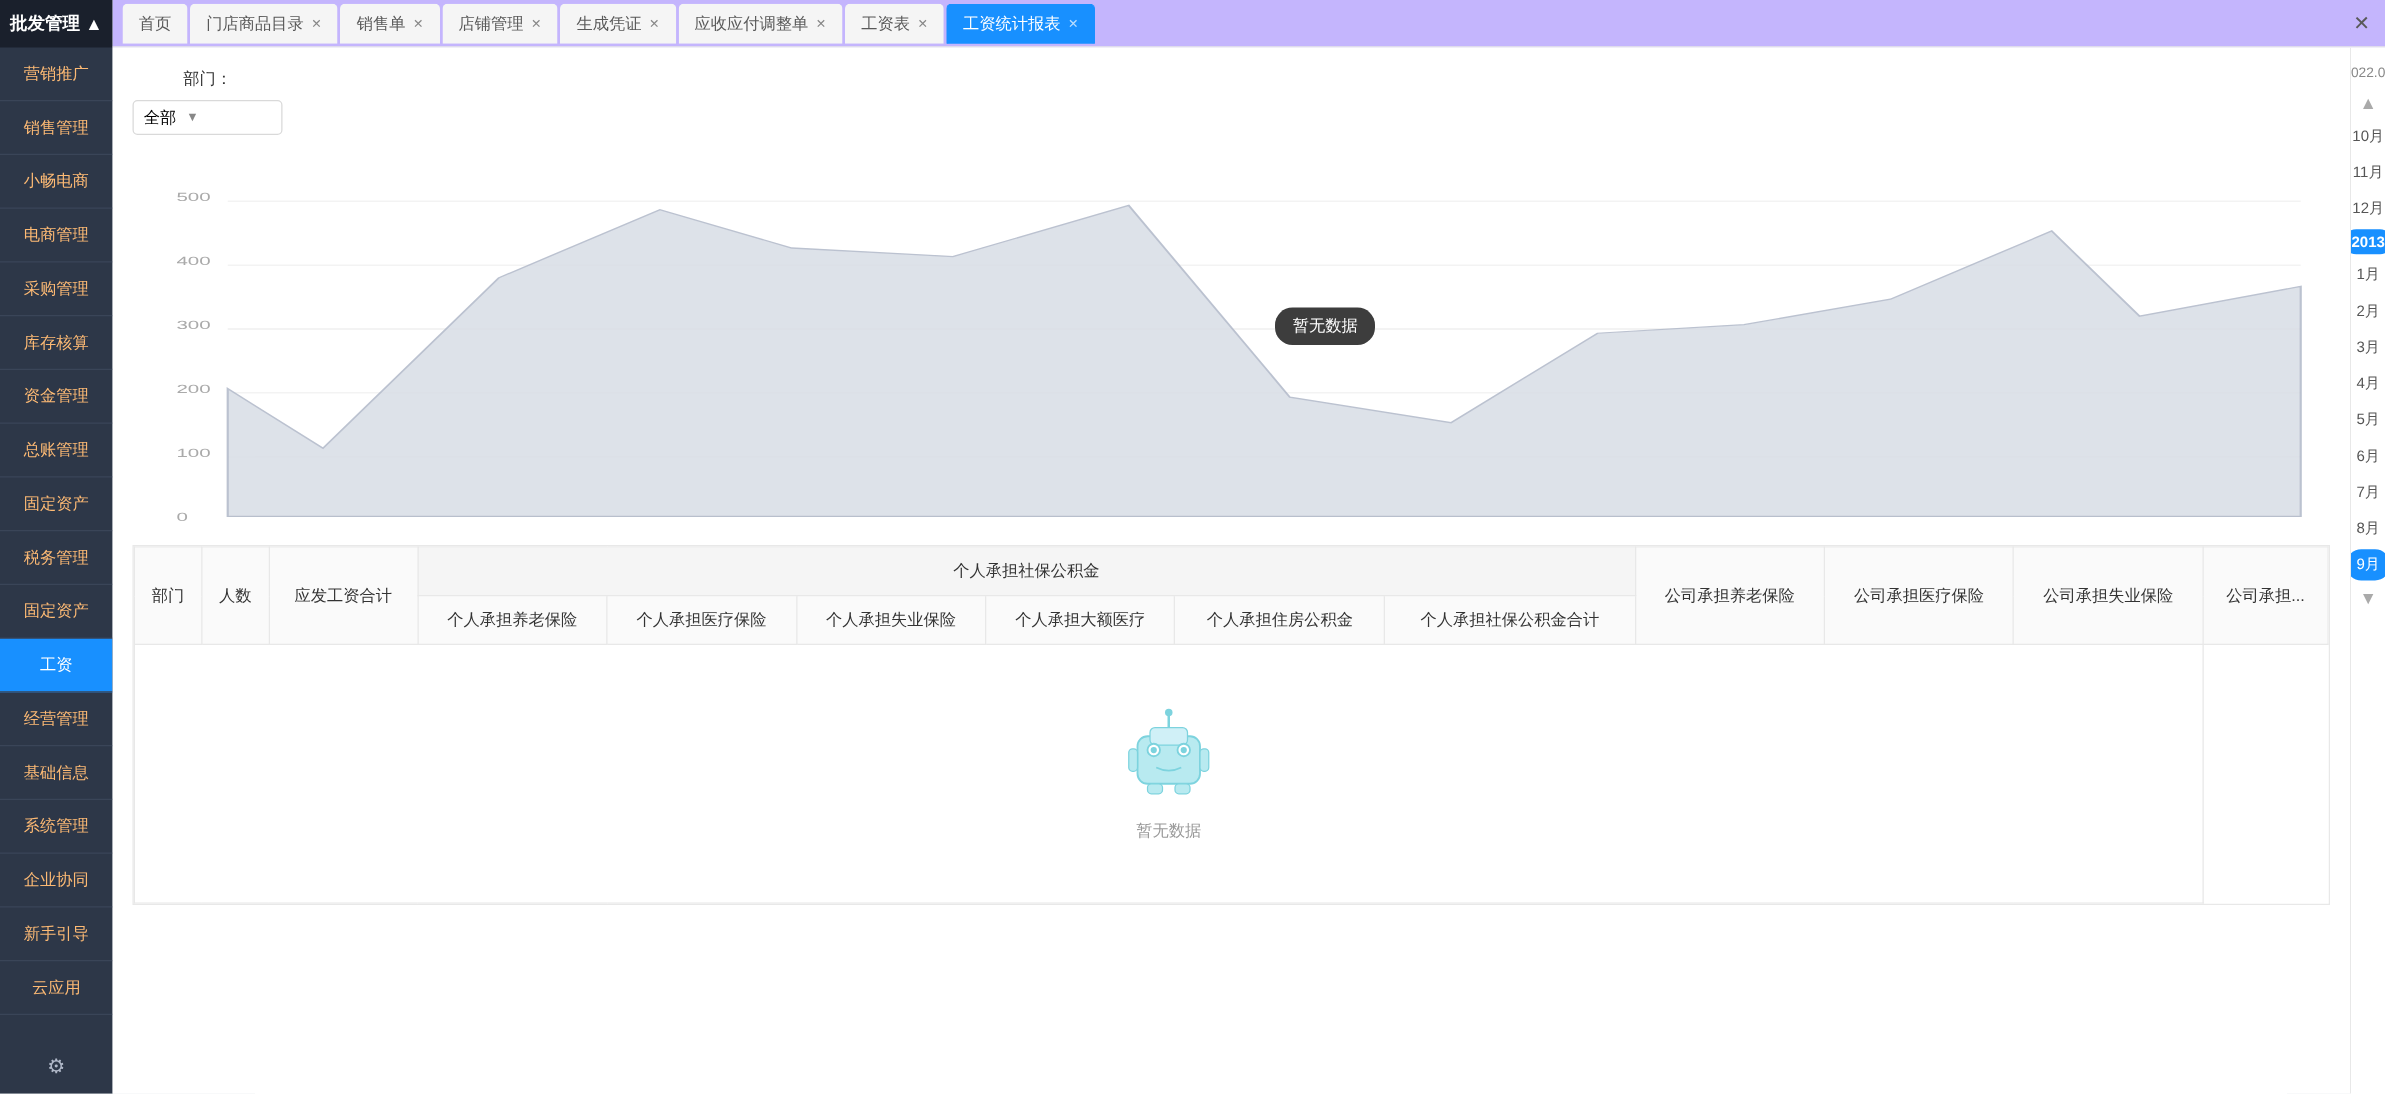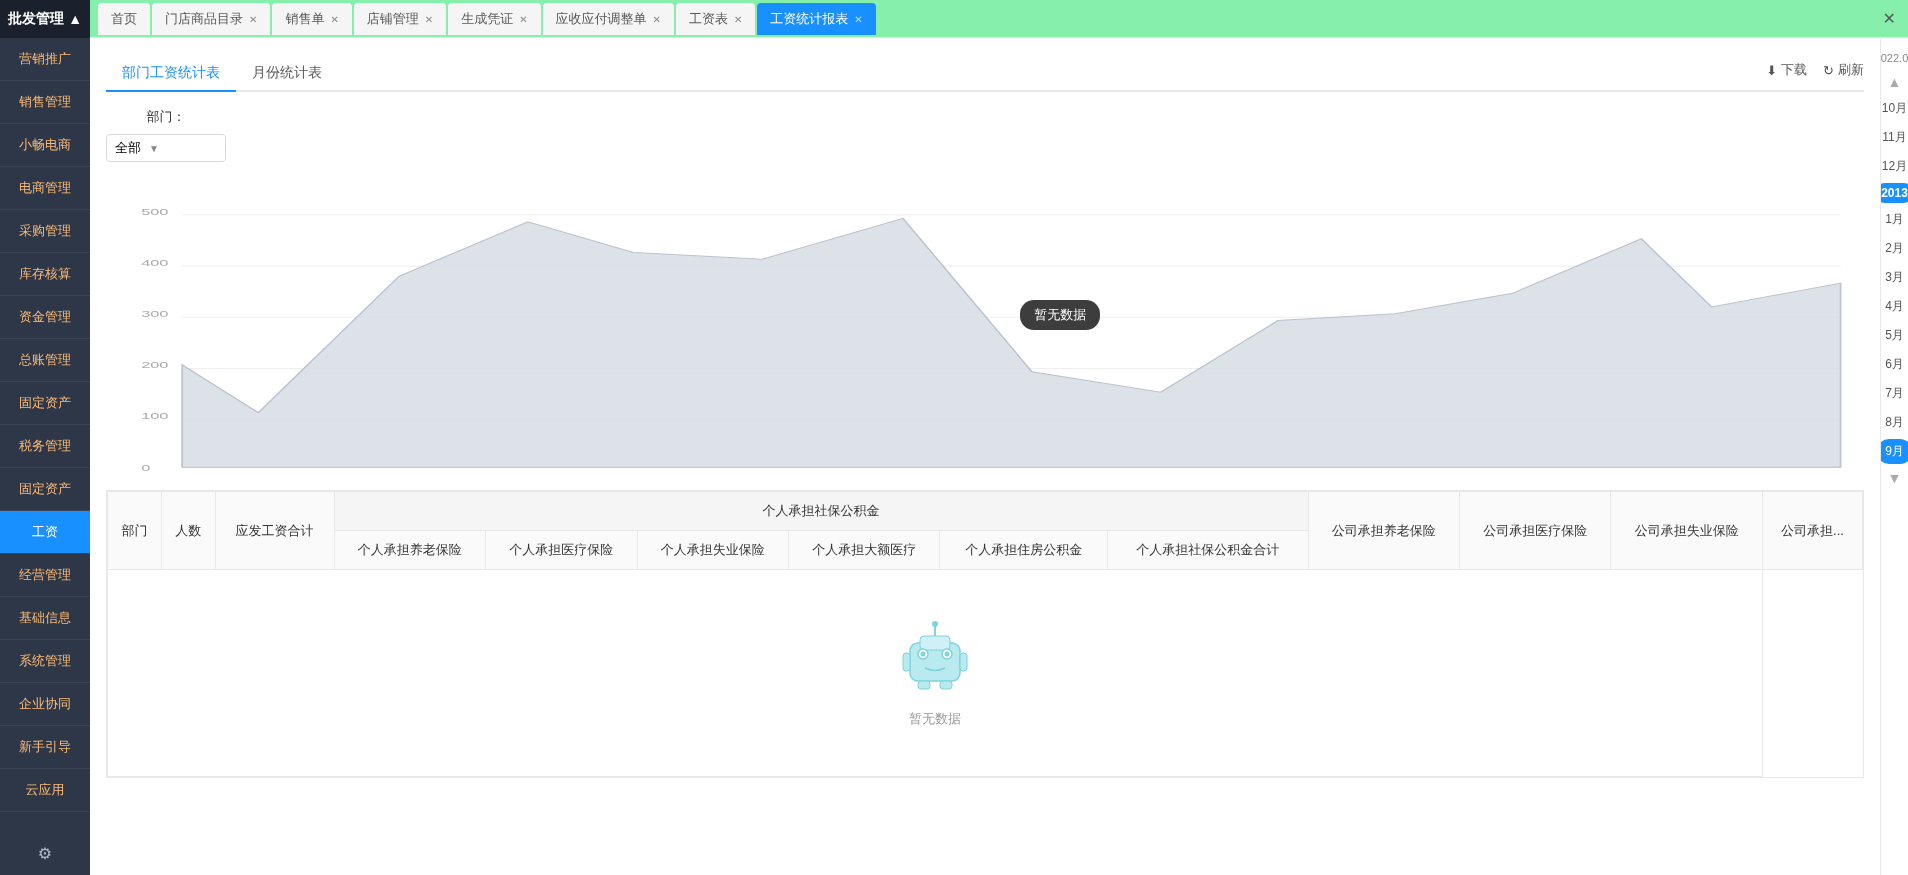--- a/index.html
+++ b/index.html
@@ -48,21 +48,21 @@
     
     .main {
       flex: 1;
       display: flex;
       flex-direction: column;
       overflow: hidden;
     }
 
     
     .tab-bar {
-      background: #86efac;
+      background: #c4b5fd;
       border-bottom: 1px solid #e8e8e8;
       display: flex;
       align-items: center;
       height: 38px;
       padding: 0 8px;
       flex-shrink: 0;
     }
     .tab {
       display: flex;
       align-items: center;
@@ -386,38 +386,20 @@
       <span>工资统计报表</span>
       <span class="close-icon">✕</span>
     </div>
     <div class="tab-close-all">✕</div>
   </div>
 
   <div class="content">
 
     <div class="page">
 
-      <div class="sub-tabs">
-        <div class="sub-tab active">
-          <span>部门工资统计表</span>
-        </div>
-        <div class="sub-tab">
-          <span>月份统计表</span>
-        </div>
-        <div style="margin-left:auto;display:flex;gap:16px;padding-bottom:4px;align-items:center;">
-          <div class="action-btn">
-            <span>⬇</span>
-            <span>下载</span>
-          </div>
-          <div class="action-btn">
-            <span>↻</span>
-            <span>刷新</span>
-          </div>
-        </div>
-      </div>
 
       <div class="toolbar">
         <div class="filter-row">
           <span class="filter-label">部门：</span>
           <div class="select-box">
             <span>全部</span>
             <span class="chevron">▼</span>
           </div>
         </div>
       </div>

